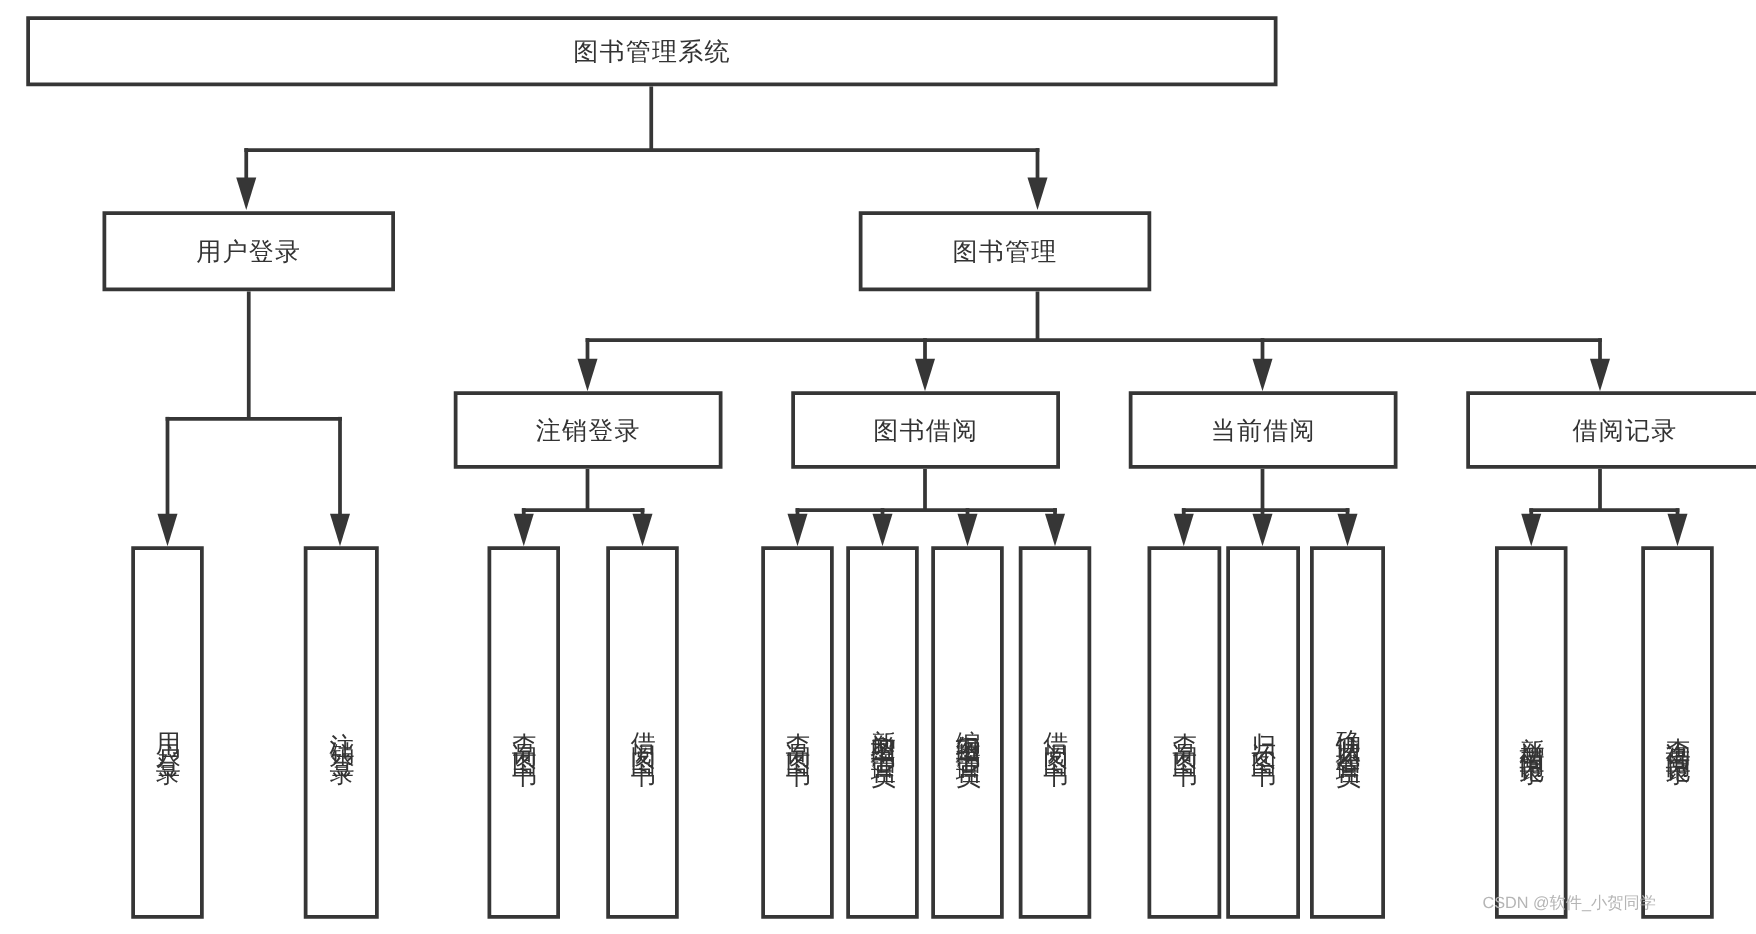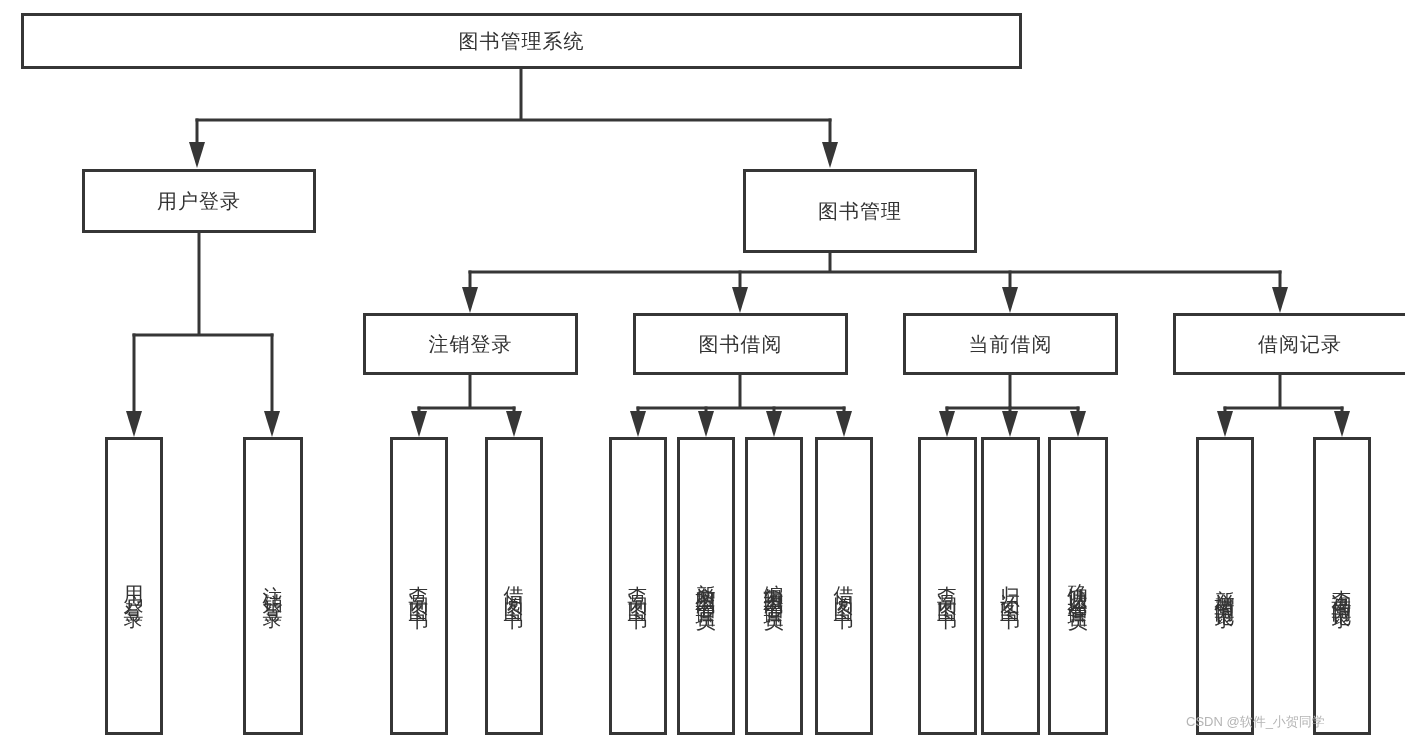--- a/index.html
+++ b/index.html
@@ -123,21 +123,21 @@
     </g>
   </svg>
 
   <div class="box" style="left:21px;top:13px;width:1001px;height:56px">
     <span class="hlabel">图书管理系统</span>
   </div>
 
   <div class="box" style="left:82px;top:169px;width:234px;height:64px">
     <span class="hlabel">用户登录</span>
   </div>
-  <div class="box" style="left:743px;top:169px;width:234px;height:84px">
+  <div class="box" style="left:687px;top:169px;width:234px;height:64px">
     <span class="hlabel">图书管理</span>
   </div>
 
   <div class="box" style="left:363px;top:313px;width:215px;height:62px">
     <span class="hlabel">注销登录</span>
   </div>
   <div class="box" style="left:903px;top:313px;width:215px;height:62px">
     <span class="hlabel">当前借阅</span>
   </div>
   <div class="box" style="left:633px;top:313px;width:215px;height:62px">

